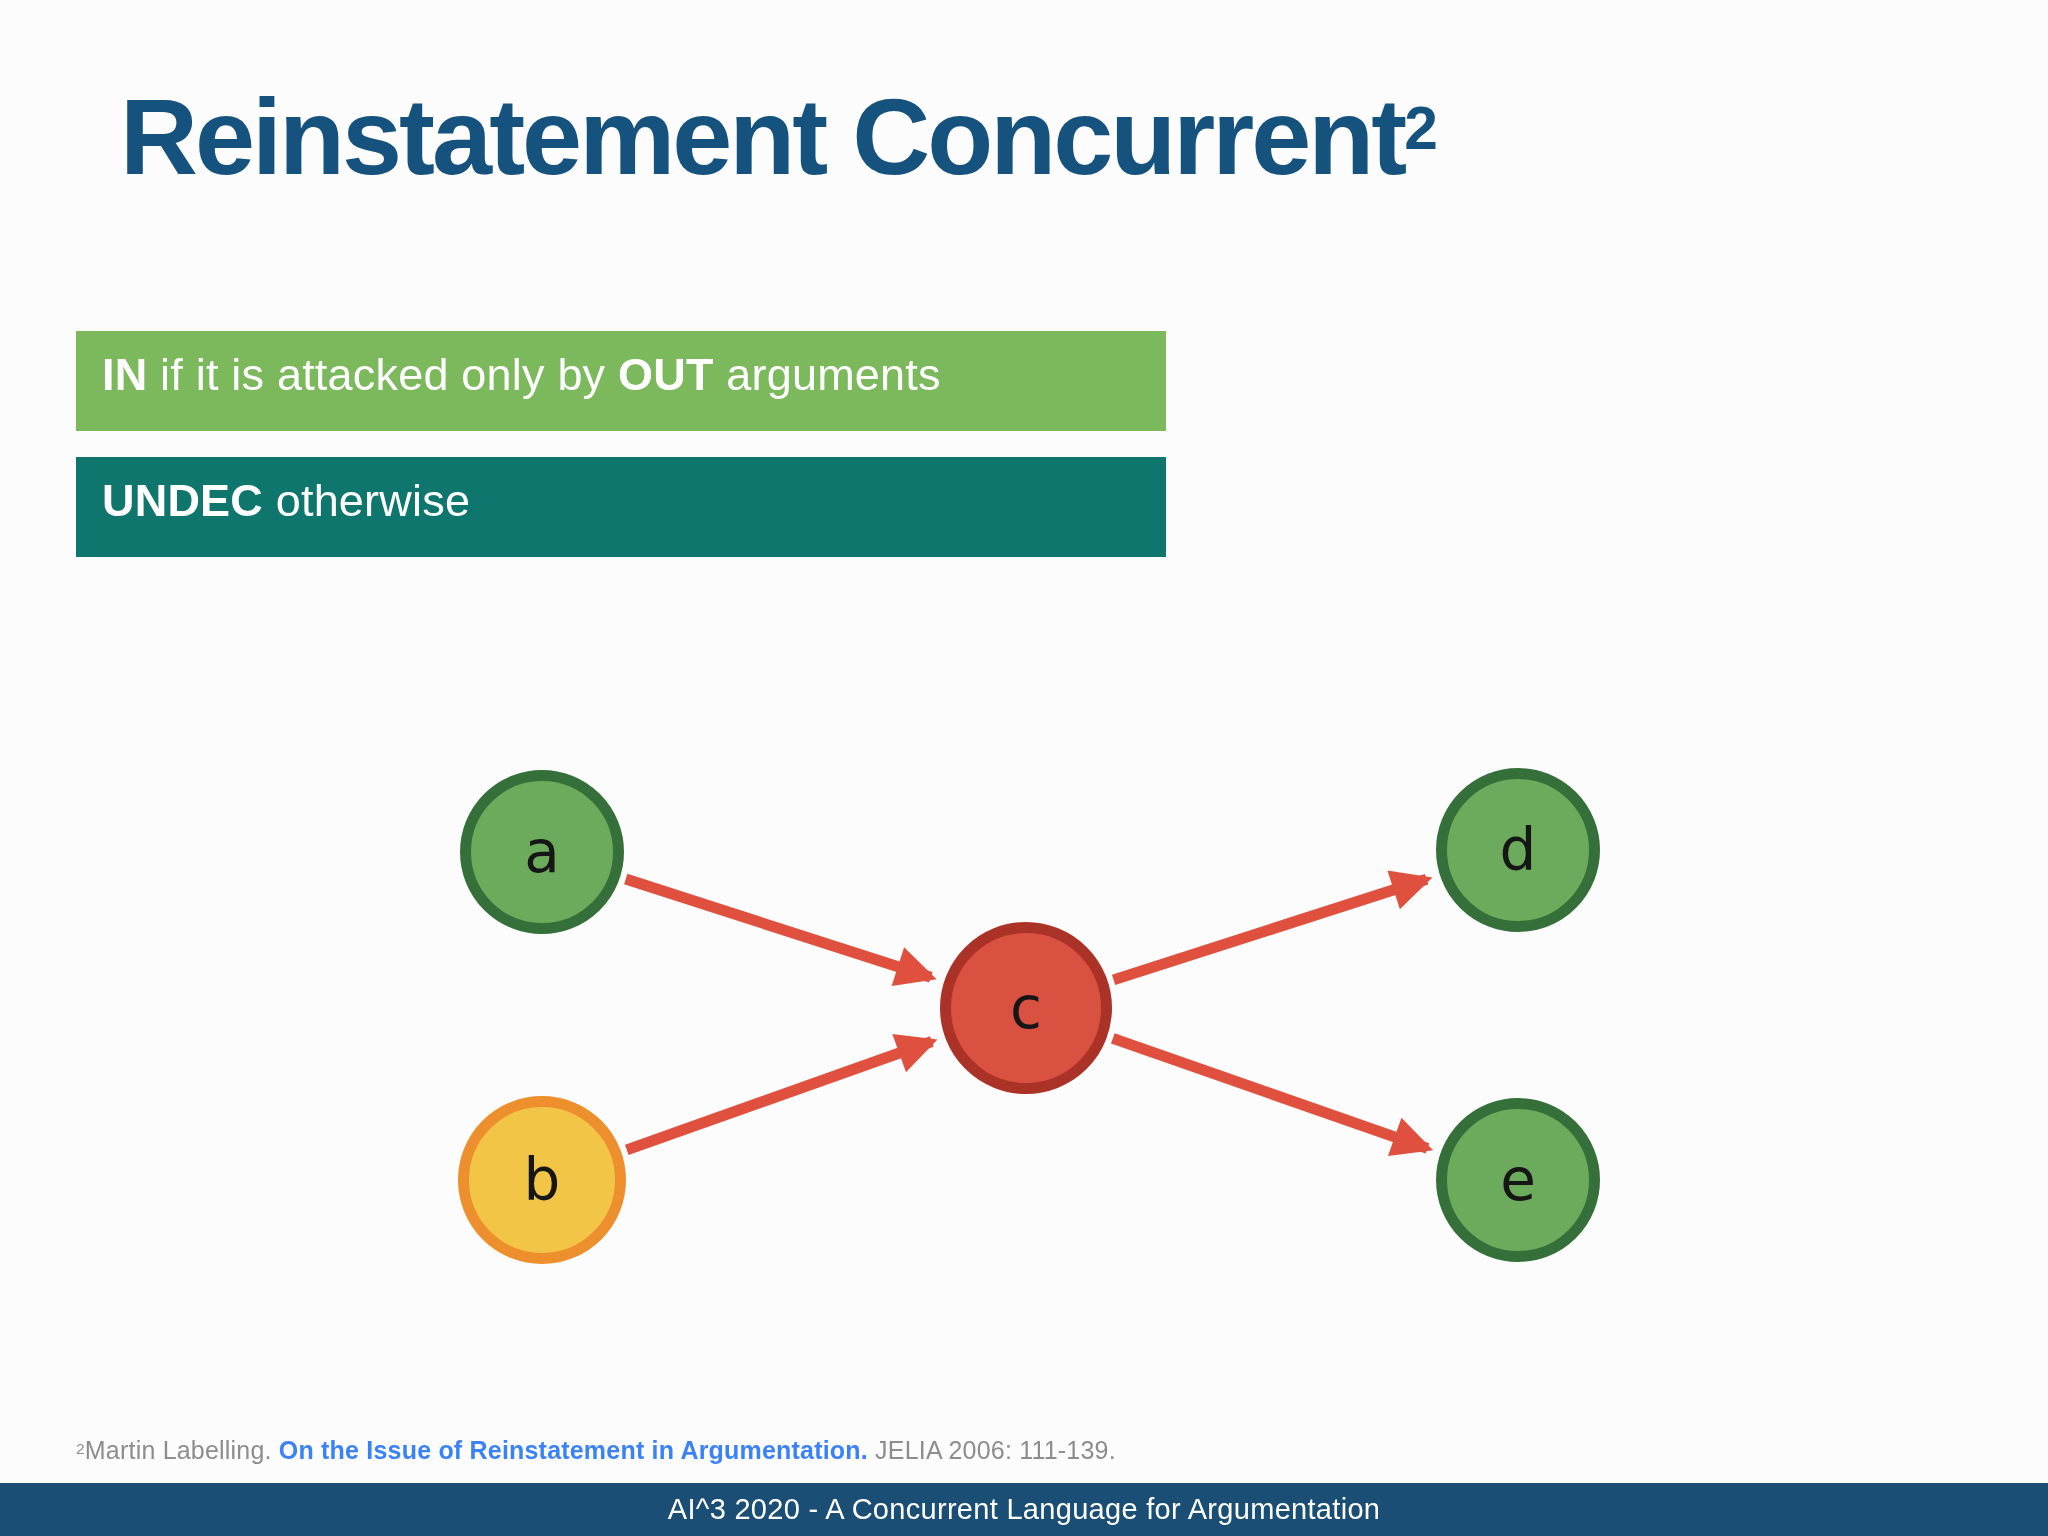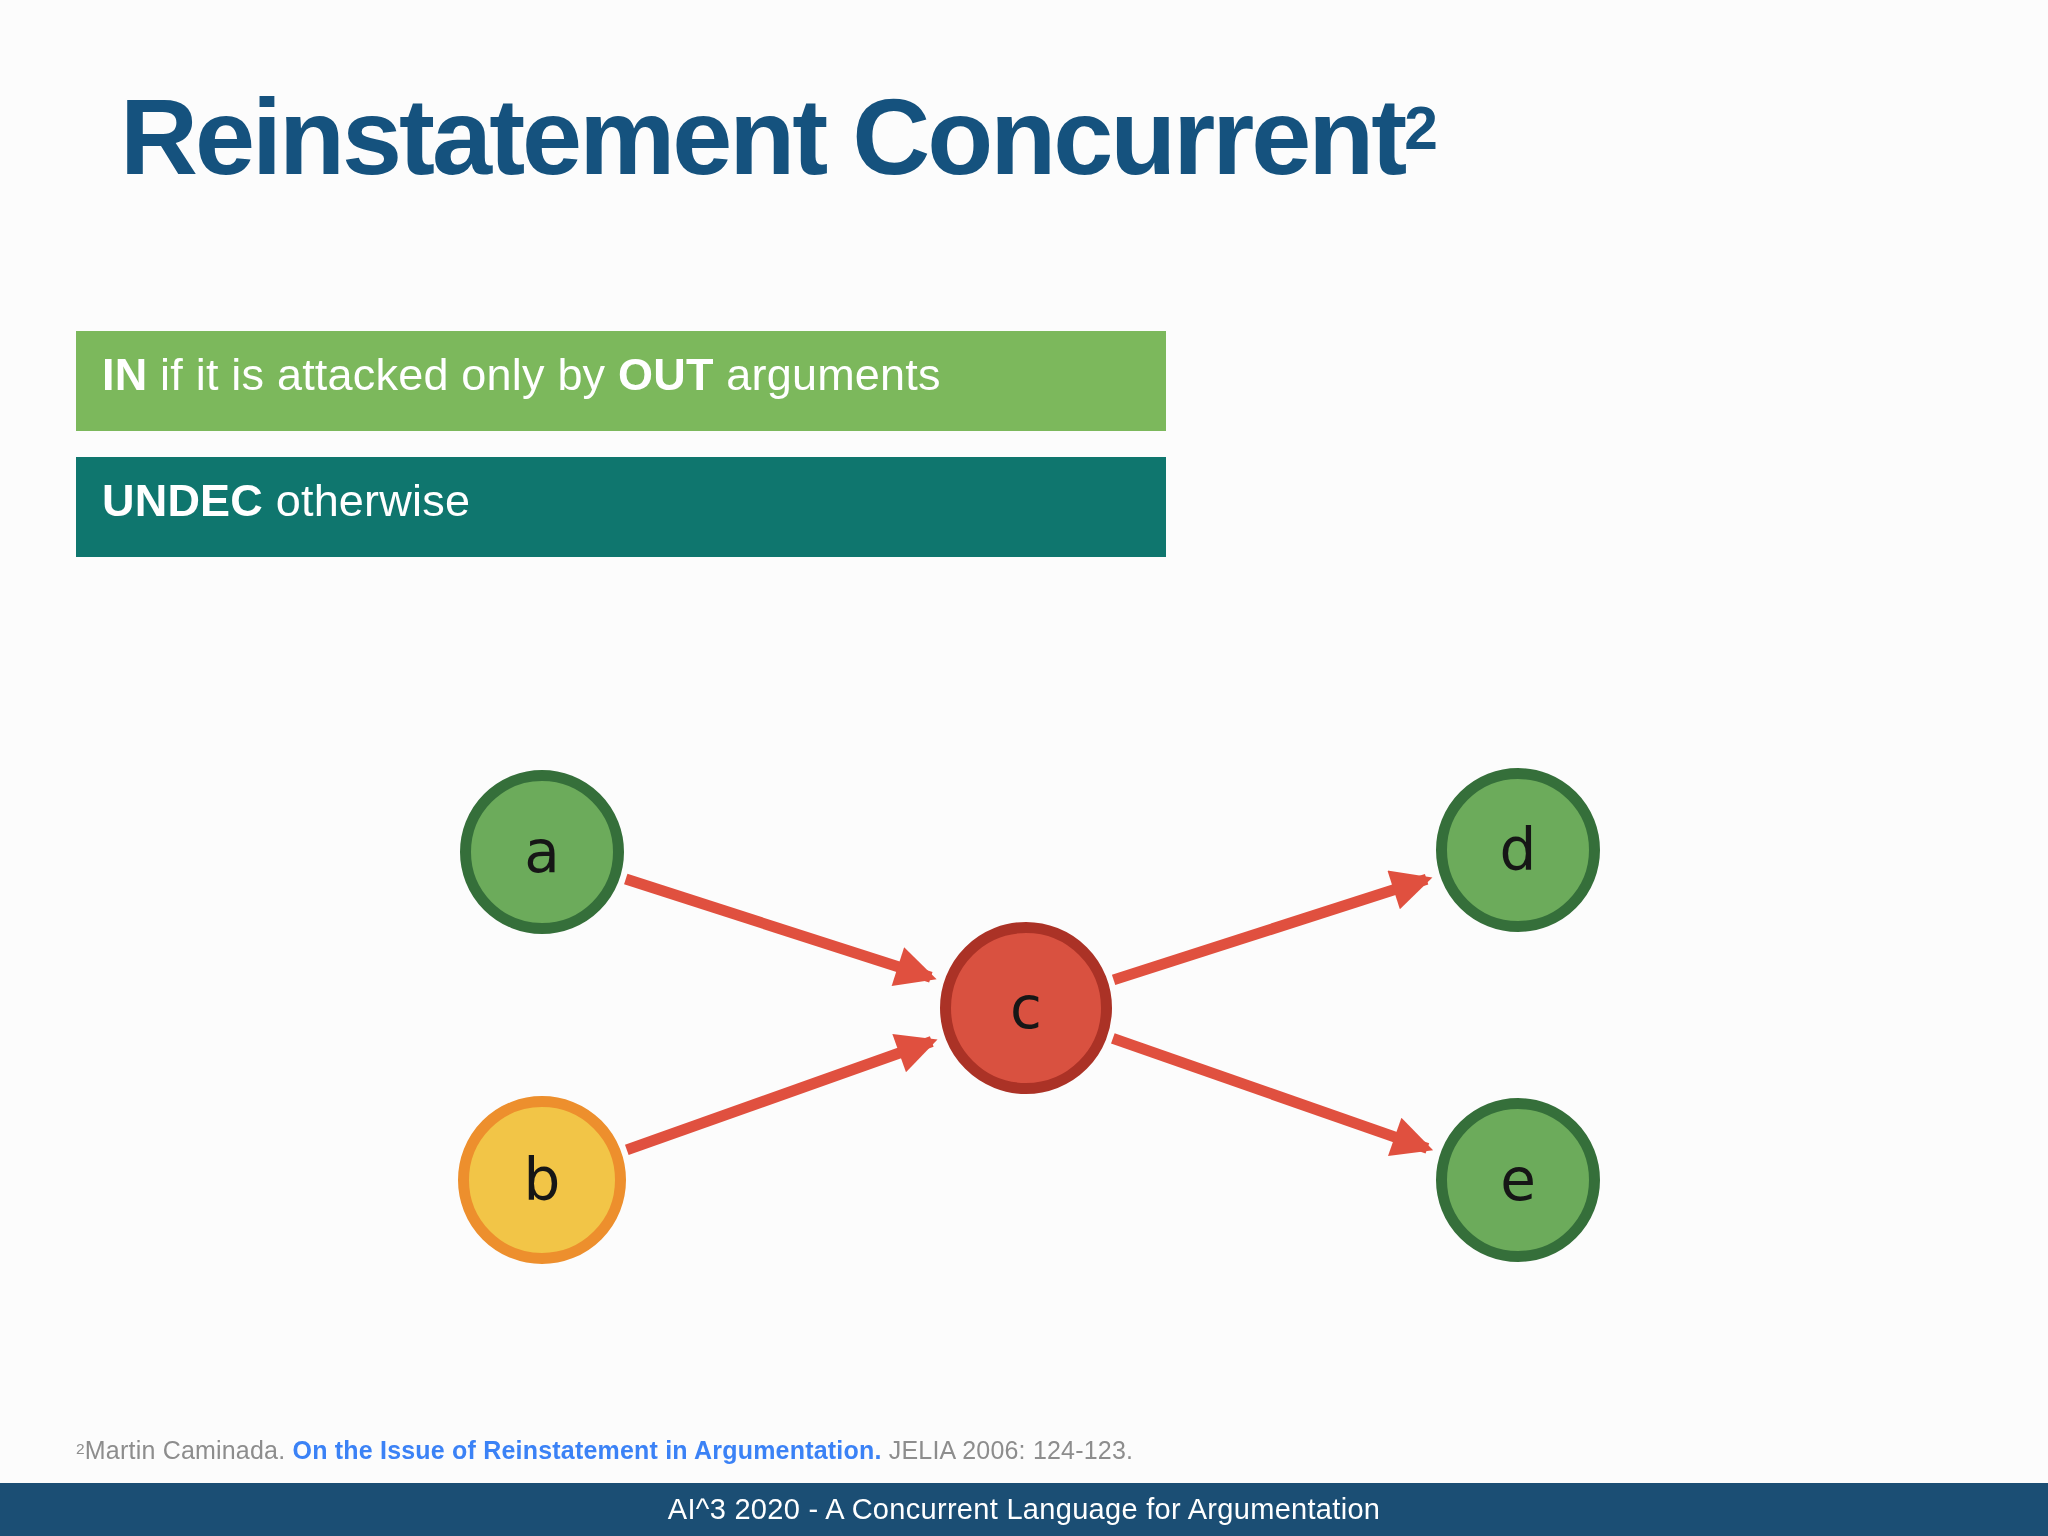--- a/index.html
+++ b/index.html
@@ -86,17 +86,17 @@
         <circle cx="1518" cy="850" r="76.5" fill="#6cab5b" stroke="#356f3a" stroke-width="11"></circle>
         <text x="1518" y="850" text-anchor="middle" dominant-baseline="central" fill="#161616">d</text>
       </g>
       <g>
         <circle cx="1518" cy="1180" r="76.5" fill="#6cab5b" stroke="#356f3a" stroke-width="11"></circle>
         <text x="1518" y="1180" text-anchor="middle" dominant-baseline="central" fill="#161616">e</text>
       </g>
     </g>
 </svg>
 
-<p class="footnote"><sup>2</sup><span>Martin Caminada. </span><strong>On the Issue of Reinstatement in Argumentation.</strong><span> JELIA 2006: 124-123.</span></p>
+<p class="footnote"><sup>2</sup><span>Martin Labelling. </span><strong>On the Issue of Reinstatement in Argumentation.</strong><span> JELIA 2006: 111-139.</span></p>
 
 <div class="footer-bar" style="background: rgb(27, 78, 116);">
   <span>AI^3 2020 - A Concurrent Language for Argumentation</span>
 </div>
 
 </body></html>

